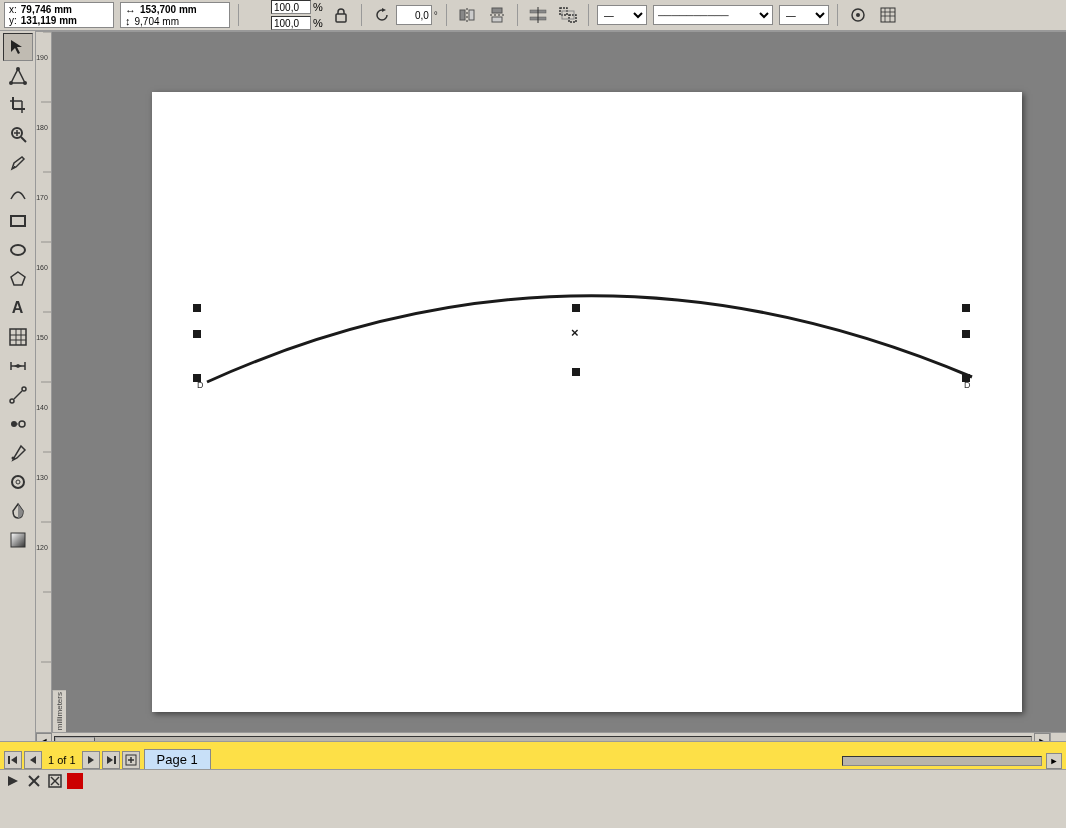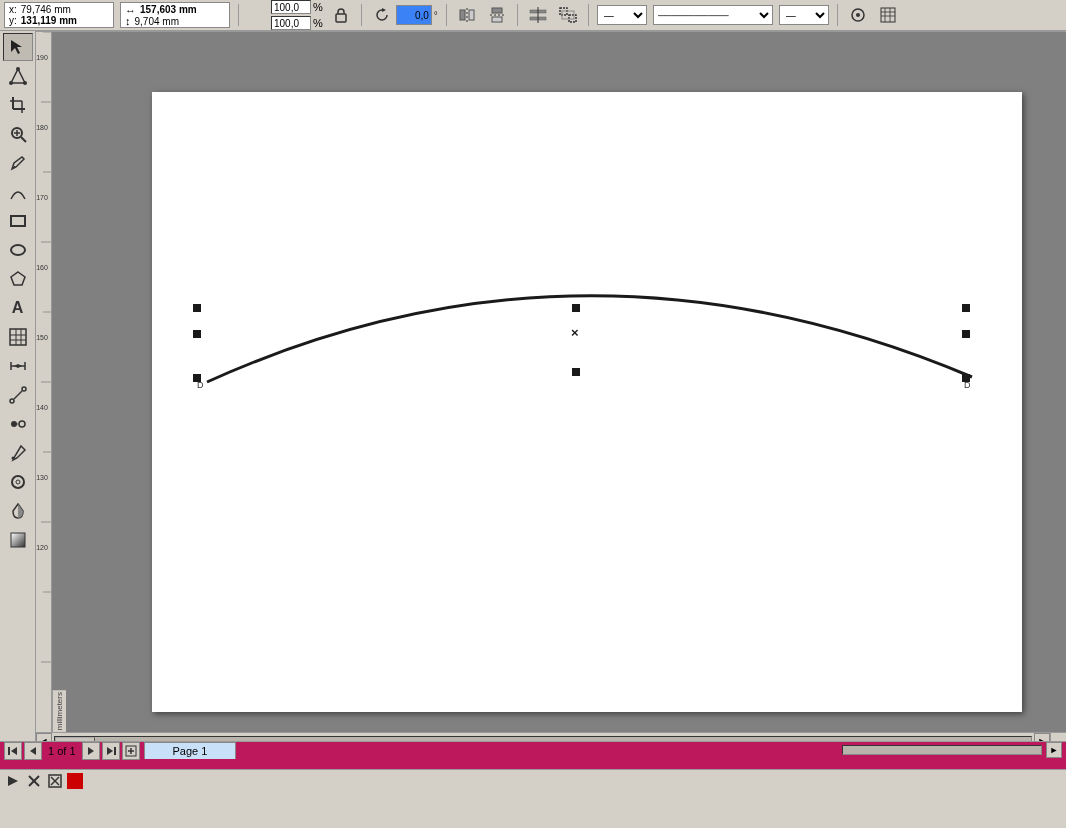--- a/index.html
+++ b/index.html
@@ -140,24 +140,24 @@
 
     .canvas-page {
       position: absolute;
       background: #ffffff;
       box-shadow: 2px 2px 6px rgba(0,0,0,0.5);
     }
 
     
     .status-bar {
       height: 28px;
-      background: #be185d;
+      background: #fde047;
       border-top: 1px solid #999;
       display: flex;
-      align-items: flex-start;
+      align-items: flex-end;
       padding: 0 4px;
       gap: 4px;
     }
 
     .page-nav {
       display: flex;
       align-items: center;
       gap: 2px;
     }
 
@@ -170,23 +170,23 @@
       display: flex;
       align-items: center;
       justify-content: center;
       font-size: 9px;
     }
 
     .page-tab {
       background: #d4d0c8;
       border: 1px solid #888;
       border-bottom: none;
-      padding: 2px 28px;
+      padding: 2px 12px;
       cursor: pointer;
-      font-size: 11px;
+      font-size: 13px;
       background: #c8e0f8;
     }
 
     .status-right {
       margin-left: auto;
       display: flex;
       align-items: center;
       gap: 4px;
     }
 
@@ -237,21 +237,21 @@
       cursor: pointer;
       display: flex;
       align-items: center;
       justify-content: center;
       font-size: 12px;
     }
 
     .rotation-field {
       width: 36px;
       height: 20px;
-      background: #3b82f6;
+      background: #ffffff;
       border: 1px solid #888;
       font-size: 10px;
       padding: 0 2px;
       text-align: right;
     }
 
     .degree-symbol {
       font-size: 10px;
       color: #333;
     }
@@ -291,32 +291,32 @@
 </head>
 <body>
 
 <div class="toolbar-area">
 
   <div class="toolbar-row2">
 
     <div class="coord-box">
       <div class="coord-row">
         <span>x:</span>
-        <span style="font-weight:normal">79,746 mm</span>
+        <span style="font-weight:bold">79,746 mm</span>
       </div>
       <div class="coord-row">
         <span>y:</span>
         <span style="font-weight:bold">131,119 mm</span>
       </div>
     </div>
 
     <div class="size-box">
       <div class="coord-row">
         <span style="font-size:11px">↔</span>
-        <span style="font-weight:bold">157,603 mm</span>
+        <span style="font-weight:bold">153,700 mm</span>
       </div>
       <div class="coord-row">
         <span style="font-size:11px">↕</span>
         <span style="font-weight:normal">9,704 mm</span>
       </div>
     </div>
 
     <div class="separator"></div>
 
     <div style="display:flex;flex-direction:column;gap:2px;">

